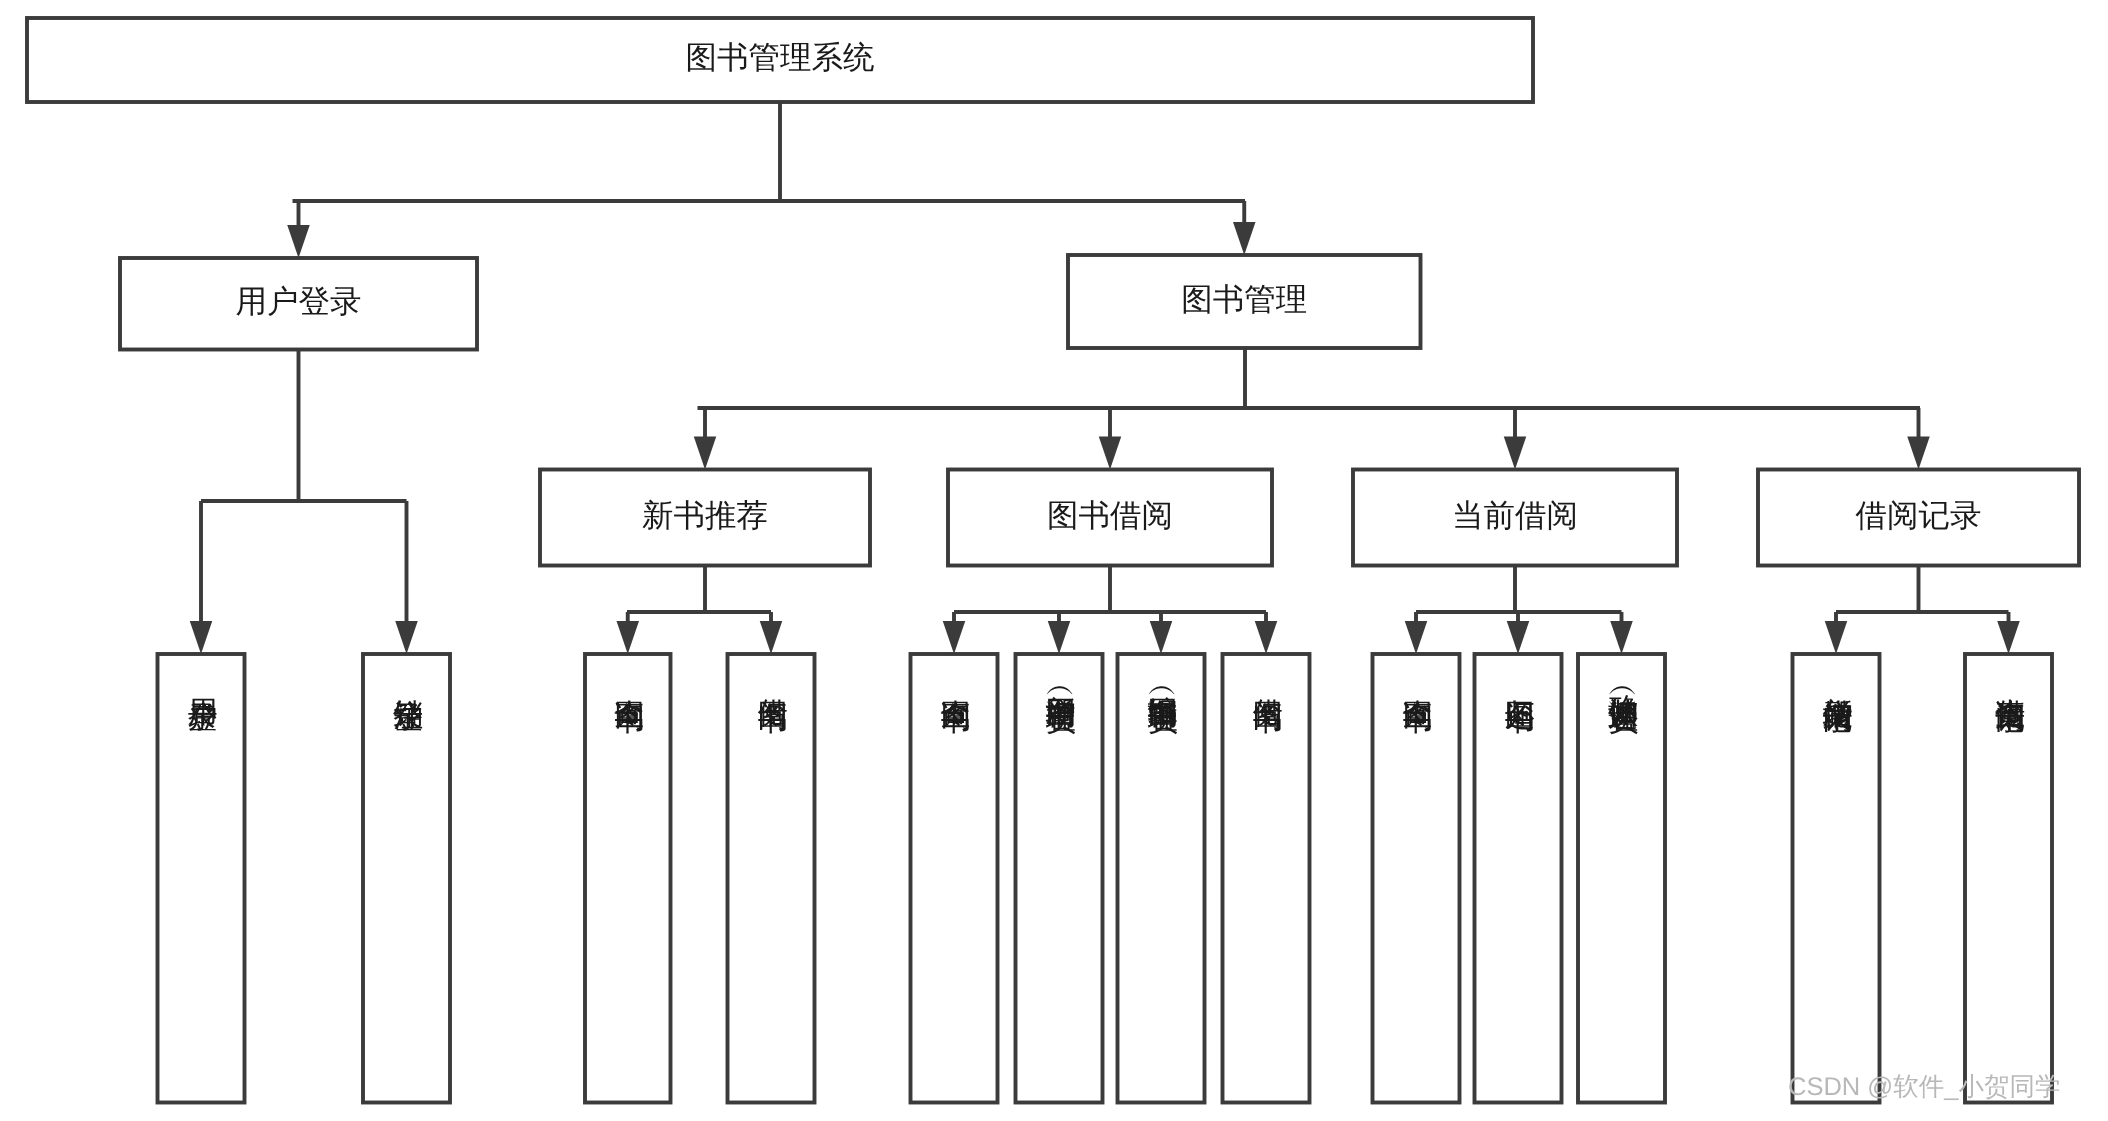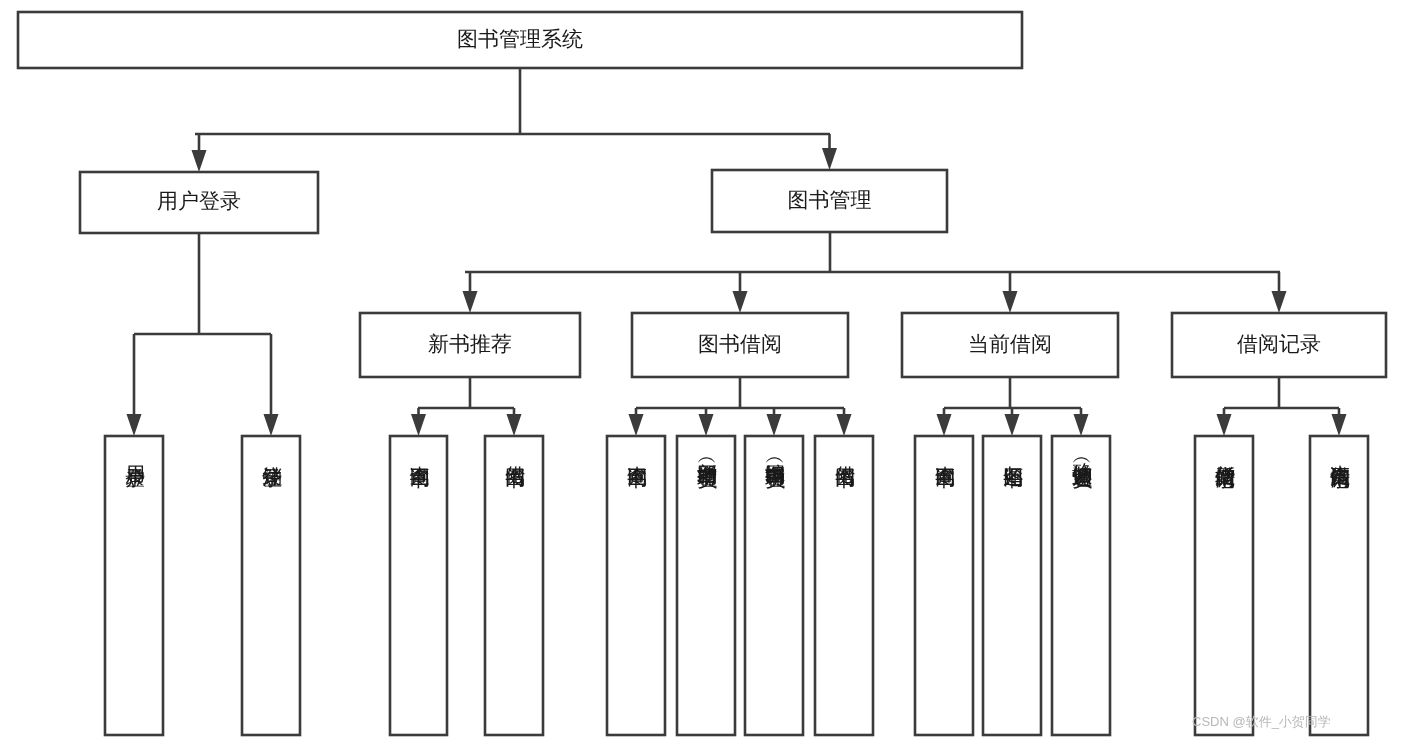--- a/index.html
+++ b/index.html
@@ -55,21 +55,21 @@
     fill: none;
     stroke-linecap: butt;
   }
   .arrow-head {
     fill: #3b3b3b;
     stroke: none;
   }
   .watermark {
     position: absolute;
     font-family: "Liberation Sans", "DejaVu Sans", sans-serif;
-    font-size: 13px;
+    font-size: 17px;
     color: #b8b8b8;
     white-space: nowrap;
     user-select: none;
   }
 </style>
 </head>
 <body>
 
 <div id="diagram-root">
   <svg id="diagram-svg" viewBox="0 0 1405 747">

